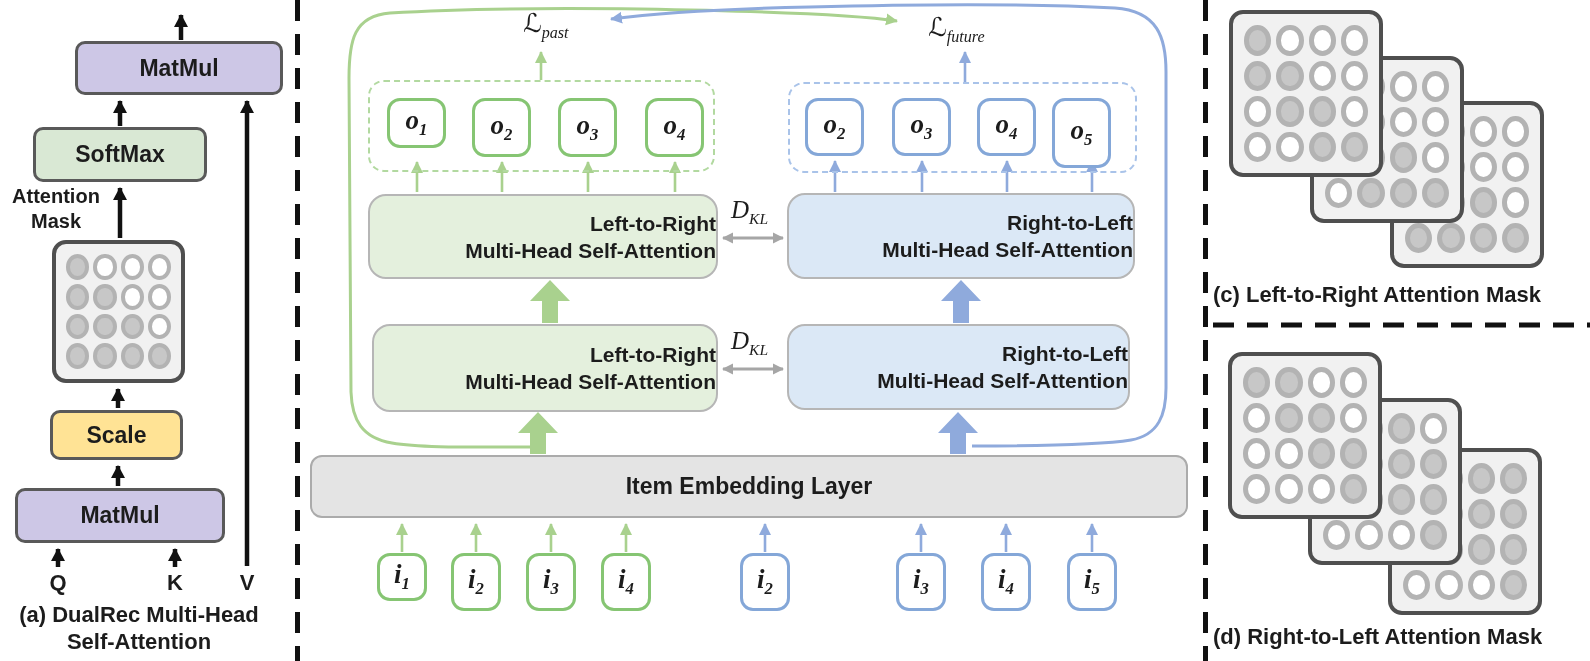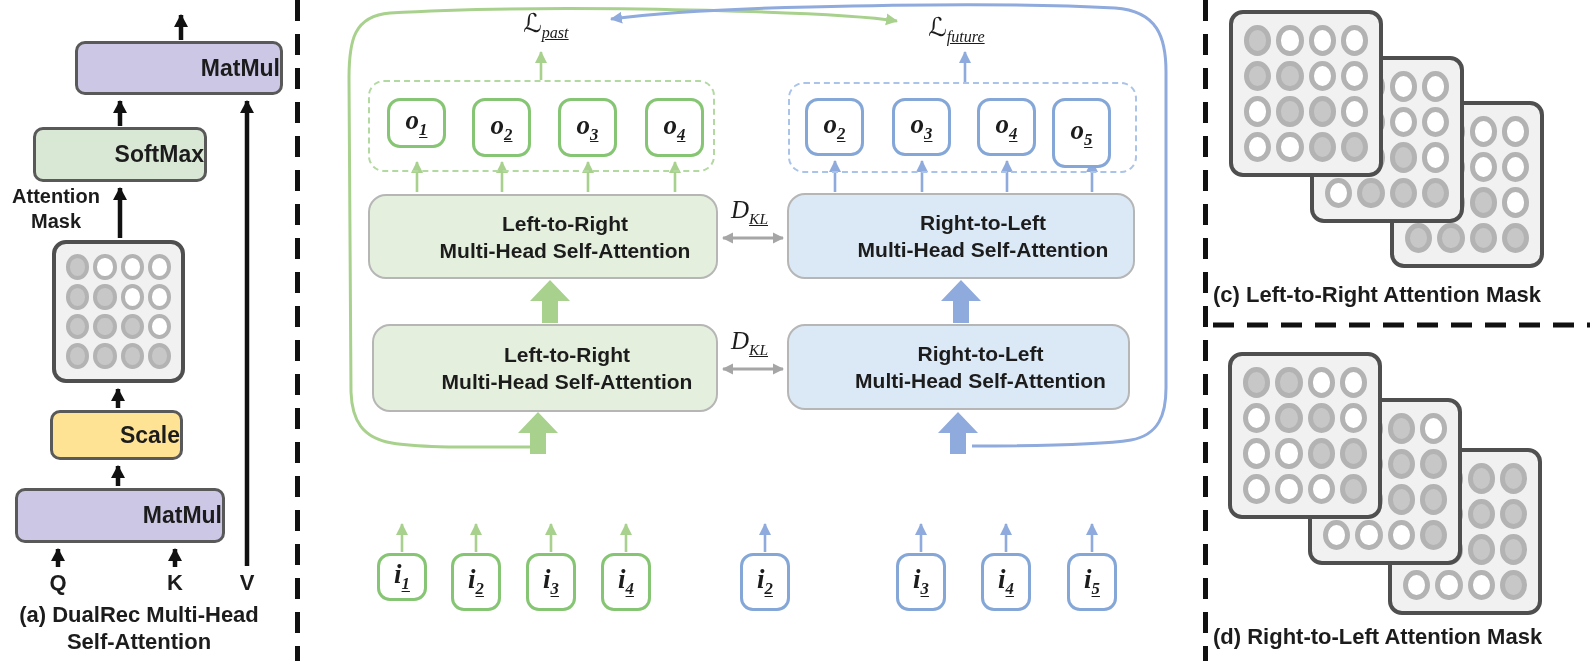--- a/index.html
+++ b/index.html
@@ -9,38 +9,38 @@
     --node-green:#86c573; --node-blue:#84a7d8;
     --dash-green:#b2d9a0; --dash-blue:#a9c3e9;
     --mask-fill:#c7c7c7; --mask-ring:#b3b3b3; --card-bg:#f1f1f1; --card-border:#4f4f4f;
     --dkl-gray:#a6a6a6; --border-dark:#595959; --ink:#1c1c1c;
   }
   html,body{margin:0;padding:0;background:#ffffff;}
   #canvas{position:relative;width:1590px;height:661px;background:#fff;overflow:hidden;
           font-family:"Liberation Sans",sans-serif;color:var(--ink);}
   .abs{position:absolute;box-sizing:border-box;}
   .box{border:3.5px solid var(--border-dark);border-radius:10px;display:flex;align-items:center;
-       justify-content:flex-end;font-weight:700;font-size:23px;}
+       justify-content:center;font-weight:700;font-size:23px;}
   .purple{background:var(--box-purple);}
   .sgreen{background:var(--box-softmax);}
   .yellow{background:var(--box-scale);}
   .attn{border:2.5px solid #b6b6b6;border-radius:18px;display:flex;flex-direction:column;
-        align-items:center;justify-content:center;font-weight:700;font-size:21px;line-height:27px;padding-left:44px;}
+        align-items:flex-end;justify-content:center;font-weight:700;font-size:21px;line-height:27px;padding-left:44px;}
   .attn-green{background:var(--box-attn-green);}
   .attn-blue{background:var(--box-attn-blue);}
   .embed{background:var(--box-embed);border:2.5px solid #ababab;border-radius:12px;display:flex;
          align-items:center;justify-content:center;font-weight:700;font-size:23px;}
   .dashedbox{border:2.5px dashed;border-radius:16px;}
   .dash-green{border-color:var(--dash-green);}
   .dash-blue{border-color:var(--dash-blue);}
   .node{background:#fff;border-radius:13px;display:flex;align-items:center;justify-content:center;}
   .node-green{border:3px solid var(--node-green);}
   .node-blue{border:3px solid var(--node-blue);}
   .mi{font-family:"Liberation Serif",serif;font-style:italic;font-weight:700;font-size:27px;}
-  .mi sub, .mathlab sub{font-size:0.62em;font-style:italic;text-decoration:underline;}
+  .mi sub, .mathlab sub{font-size:0.62em;font-style:italic;}
   .mathlab{font-family:"Liberation Serif",serif;font-style:italic;font-size:26px;}
   .scriptL{font-family:"DejaVu Serif","DejaVu Sans",serif;font-style:italic;}
   .mask-card{background:var(--card-bg);border:4px solid var(--card-border);border-radius:14px;
              display:grid;grid-template-columns:repeat(4,1fr);grid-template-rows:repeat(4,1fr);
              gap:4px;padding:10px;}
   .mask-card .cell{border-radius:50%;border:4px solid var(--mask-ring);background:#fff;}
   .mask-card.big{gap:5px;padding:11px;}
   .mask-card.big .cell{border-width:5px;}
   .mask-card .cell.filled{background:var(--mask-fill);}
   .caption{font-weight:700;font-size:22px;}
@@ -232,20 +232,23 @@
   <div class="abs attn attn-blue" style="left:787px;top:324px;width:343px;height:86px">
     <span>Right-to-Left</span>
     <span>Multi-Head Self-Attention</span>
   </div>
 
   <div class="abs mathlab" style="left:731px;top:196px;font-size:25px">
     <span>D</span><sub>KL</sub></div>
   <div class="abs mathlab" style="left:731px;top:327px;font-size:25px">
     <span>D</span><sub>KL</sub></div>
 
+  <div class="abs embed" style="left:310px;top:455px;width:878px;height:63px">
+    <span>Item Embedding Layer</span>
+  </div>
 
   <div class="abs node node-green" style="left:377px;top:553px;width:50px;height:48px">
     <span class="mi"><span>i</span><sub>1</sub></span>
     </div>
   <div class="abs node node-green" style="left:451px;top:553px;width:50px;height:58px">
     <span class="mi"><span>i</span><sub>2</sub></span>
     </div>
   <div class="abs node node-green" style="left:526px;top:553px;width:50px;height:58px">
     <span class="mi"><span>i</span><sub>3</sub></span>
     </div>

